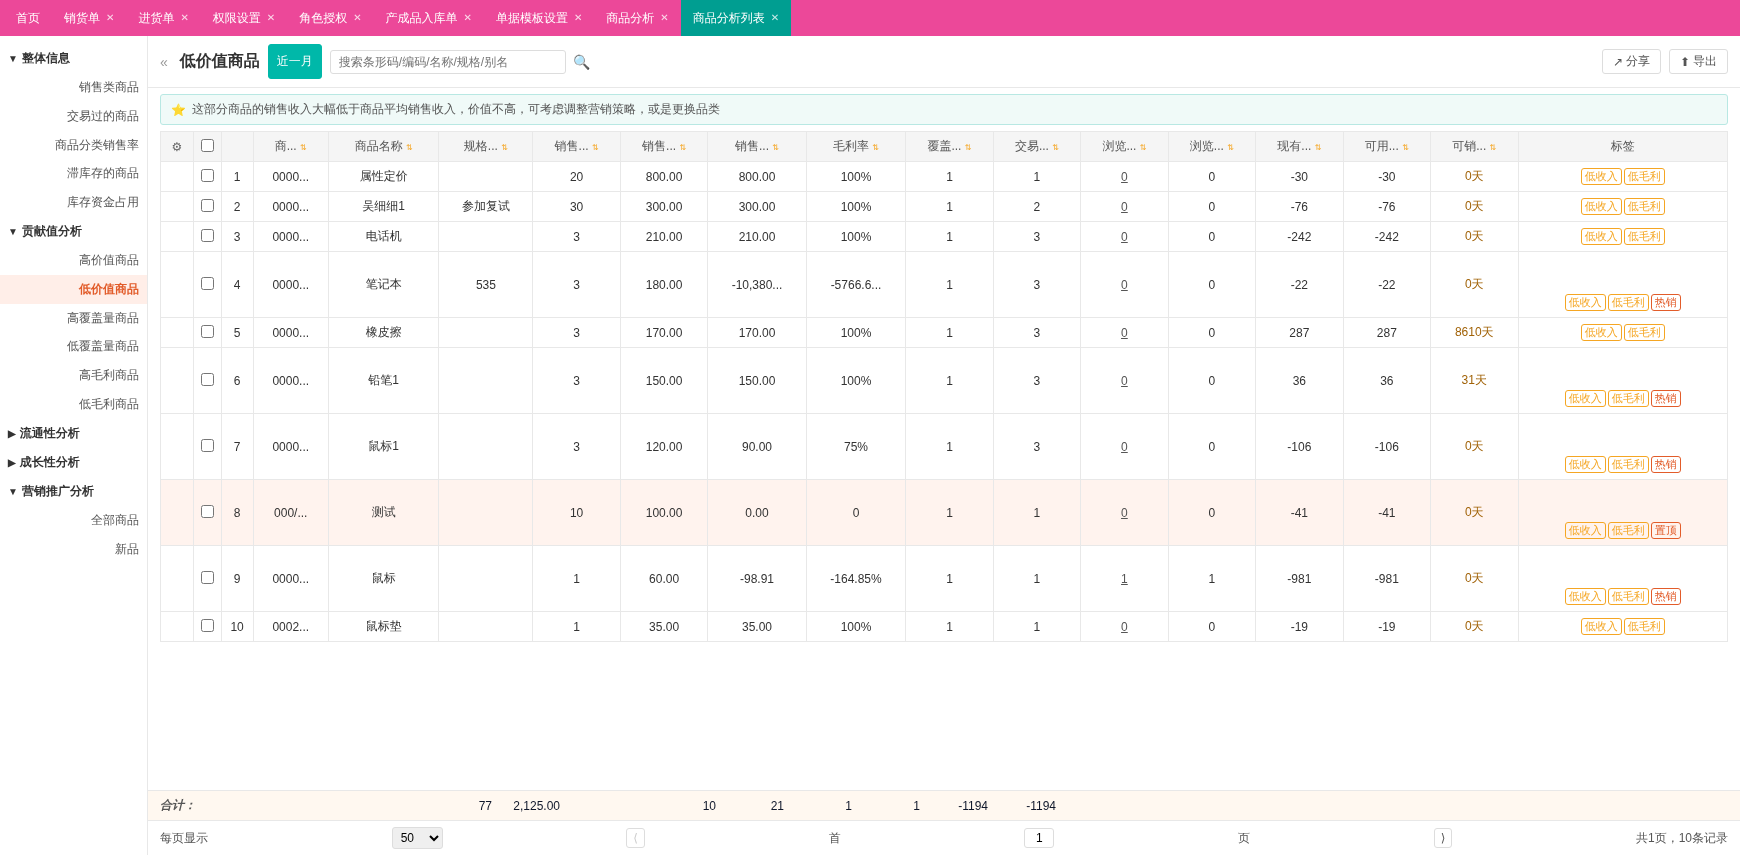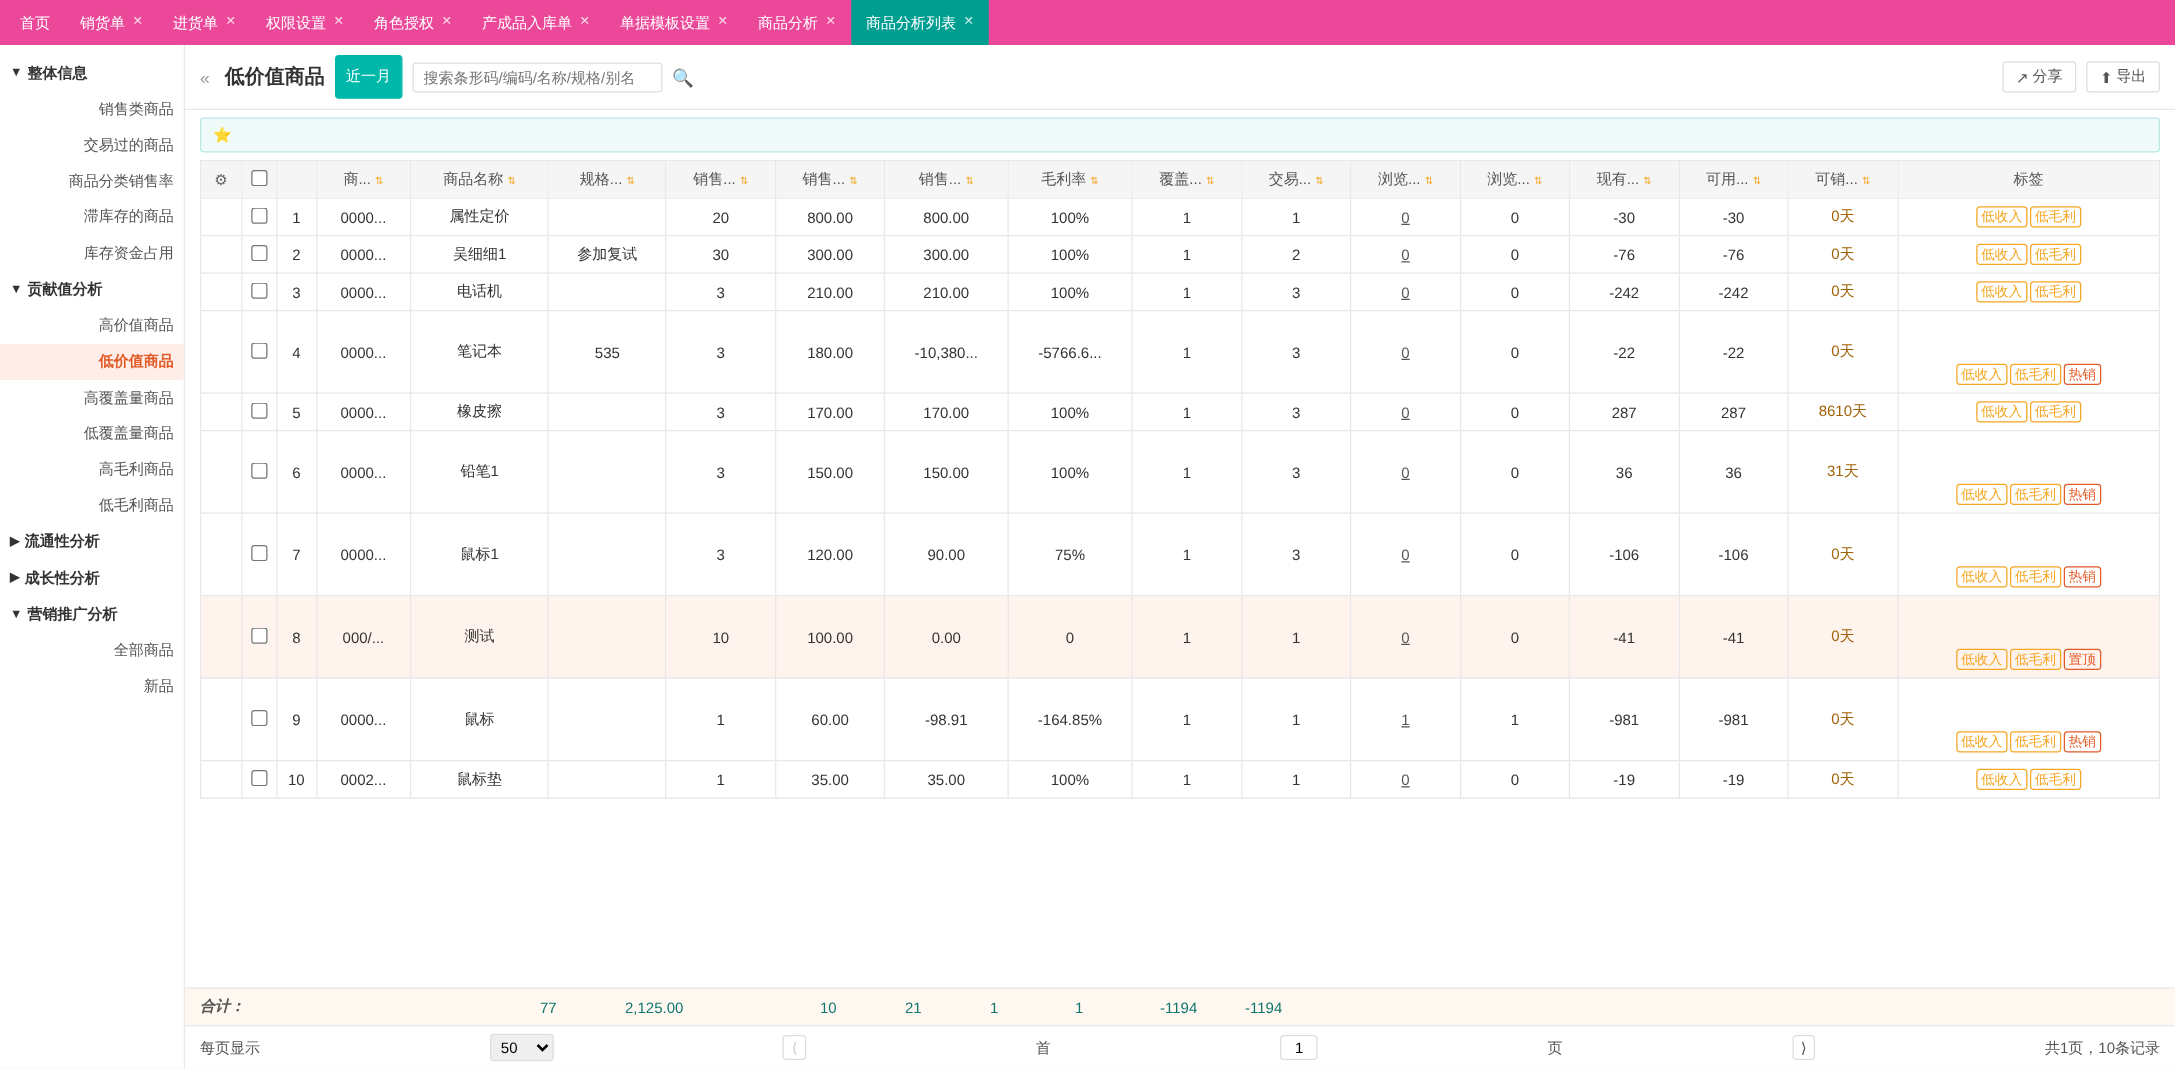--- a/index.html
+++ b/index.html
@@ -101,21 +101,21 @@
     }
     .tab-btn.active {
       background: #00b8a9;
       color: #fff;
       border-color: #00b8a9;
     }
     .search-input {
       border: 1px solid #ddd;
       border-radius: 3px;
       padding: 4px 8px;
-      width: 200px;
+      width: 236px;
       color: #999;
     }
     .search-icon { color: #f5a623; cursor: pointer; font-size: 14px; }
     .header-actions { margin-left: auto; display: flex; gap: 8px; }
     .action-btn {
       display: flex;
       align-items: center;
       gap: 3px;
       padding: 3px 10px;
       border: 1px solid #ddd;
@@ -194,21 +194,21 @@
     .table-footer {
       background: #fff8f0;
       border-top: 1px solid #e8e8e8;
       padding: 6px 12px;
       display: flex;
       align-items: center;
       gap: 8px;
       flex-shrink: 0;
     }
     .footer-label { font-weight: bold; color: #555; margin-right: 20px; font-style: italic; }
-    .footer-cell { min-width: 60px; text-align: left; color: #0f766e; }
+    .footer-cell { min-width: 60px; text-align: right; color: #0f172a; }
 
     
     .pagination-bar {
       display: flex;
       align-items: center;
       justify-content: space-between;
       padding: 6px 12px;
       border-top: 1px solid #e8e8e8;
       gap: 6px;
       flex-shrink: 0;
@@ -344,20 +344,21 @@
         </button>
         <button class="action-btn">
           <span>⬆</span>
           <span>导出</span>
         </button>
       </div>
     </div>
 
     <div class="notice-bar">
       <span class="notice-icon">⭐</span>
+      <span>这部分商品的销售收入大幅低于商品平均销售收入，价值不高，可考虑调整营销策略，或是更换品类</span>
     </div>
 
     <div class="table-wrapper">
       <table>
         <thead>
           <tr>
             <th>
               <span class="settings-icon">⚙</span>
             </th>
             <th class="checkbox-col">

